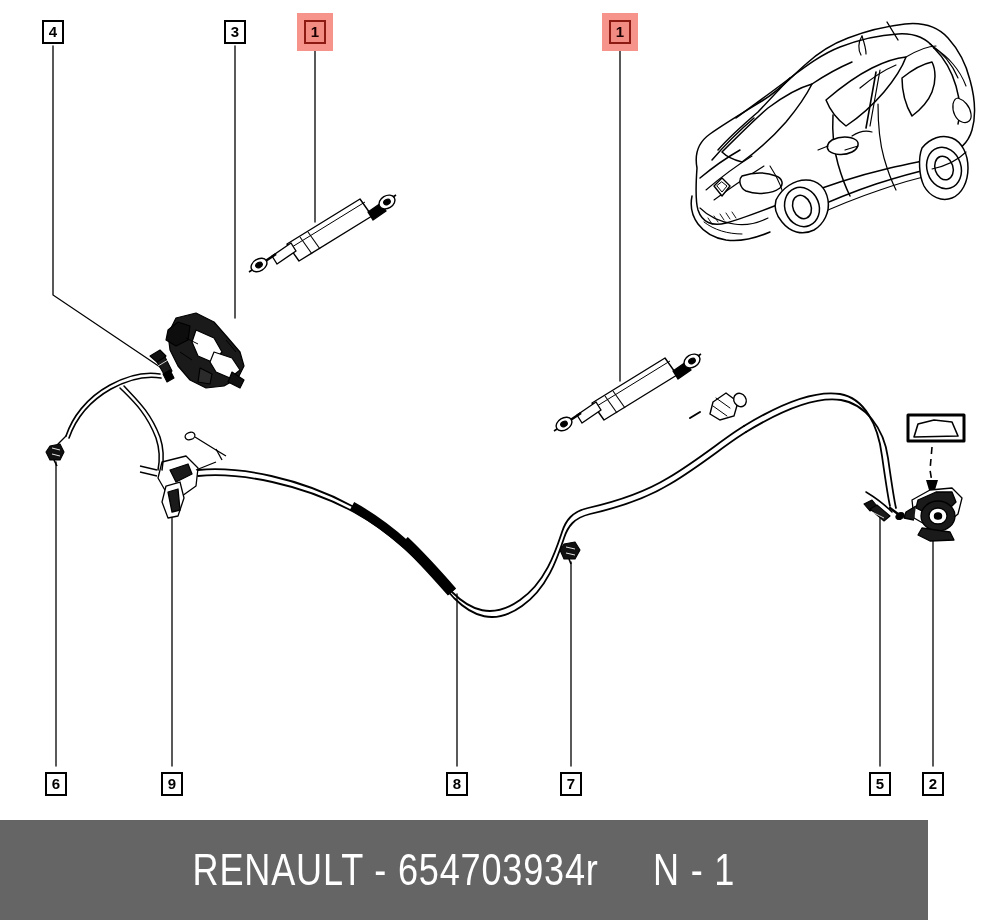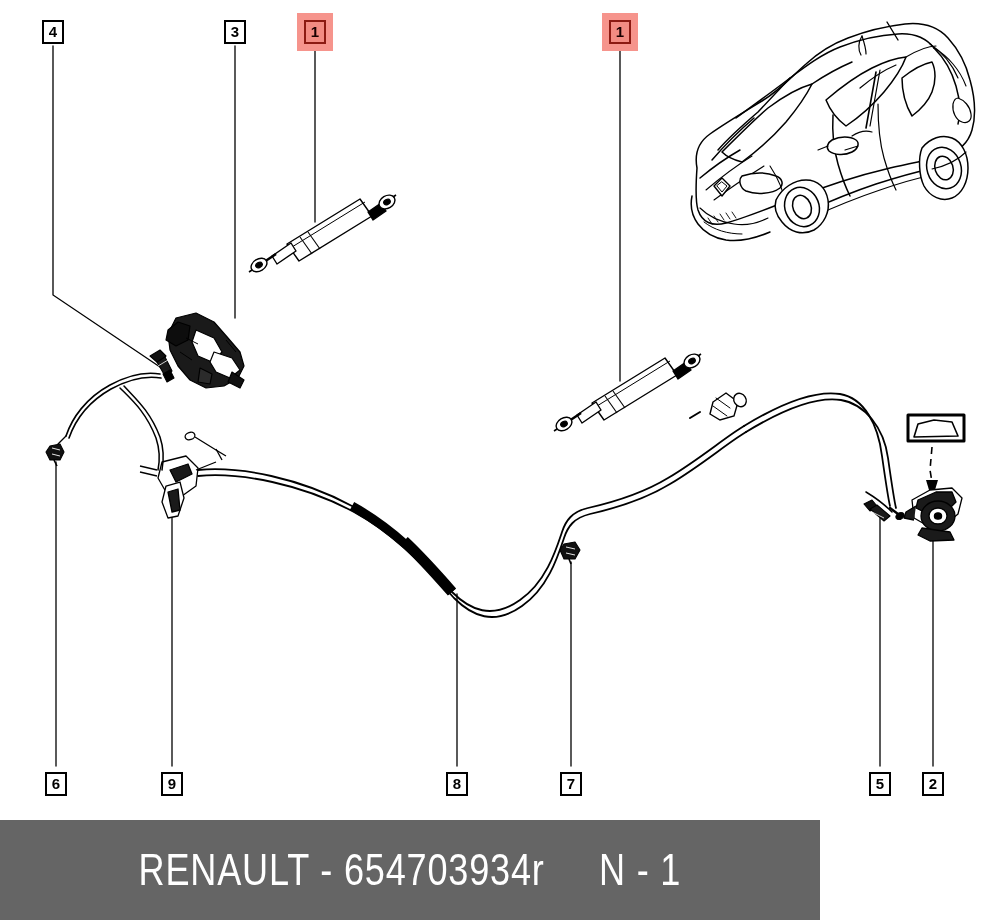--- a/index.html
+++ b/index.html
@@ -50,21 +50,21 @@
     border-color: #8c1a12;
     background: #f28b82;
     color: #1a0000;
     box-shadow: 0 0 0 7px #f6948c;
   }
   
   #footer-band {
     position: absolute;
     left: 0;
     top: 820px;
-    width: 820px;
+    width: 928px;
     height: 100px;
     background: #656565;
     display: flex;
     align-items: center;
     justify-content: center;
   }
   #footer-text {
     color: #ffffff;
     font-family: "Liberation Sans Narrow", "Liberation Sans", sans-serif;
     font-size: 44px;

